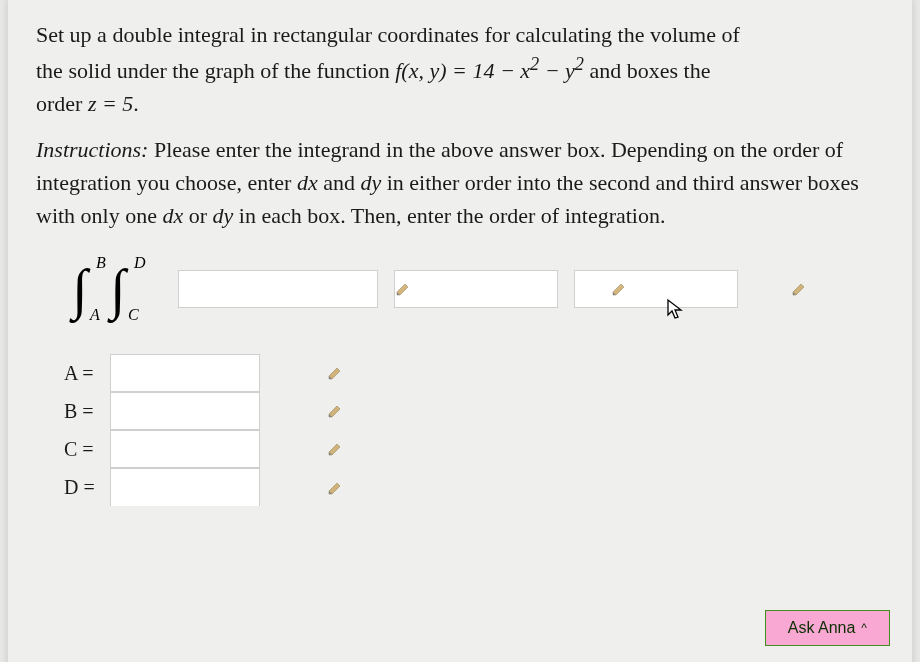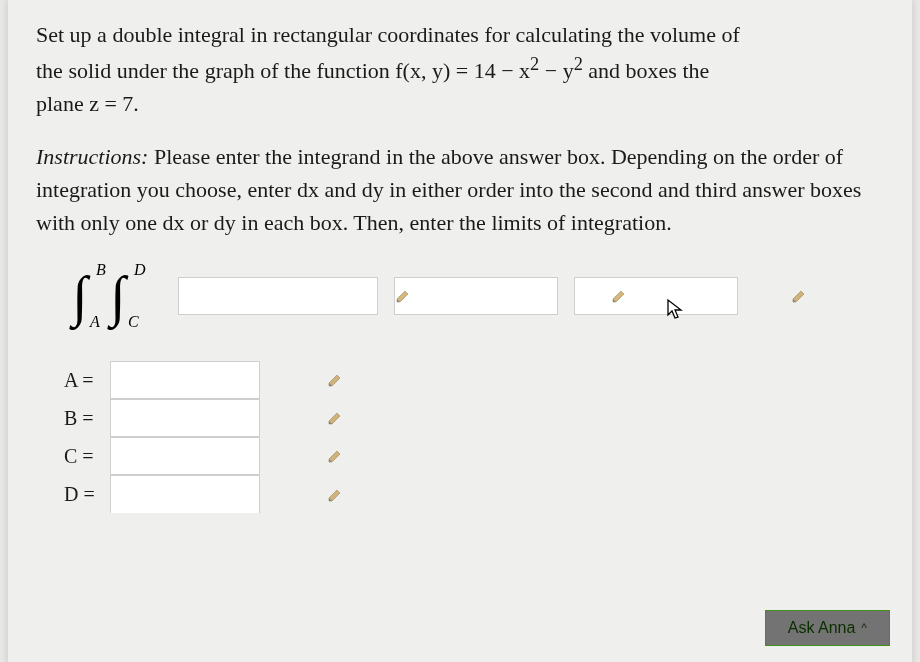--- a/index.html
+++ b/index.html
@@ -22,23 +22,23 @@
     background: #efefee;
     box-shadow: 0 2px 8px rgba(0,0,0,0.15);
     border-radius: 2px;
   }
   .inner {
     padding: 22px 28px 0 28px;
   }
   .problem {
     font-size: 22px;
     line-height: 1.5;
-    margin-bottom: 20px;
-  }
-  .math-it { font-family: 'Times New Roman', serif; text-align: right; }
+    margin-bottom: 13px;
+  }
+  .math-it { font-style: italic; font-family: 'Times New Roman', serif; text-align: right; }
   .instructions {
     font-size: 22px;
     line-height: 1.5;
     margin-bottom: 22px;
   }
   .inst-label { font-style: italic; margin-top: 32px; }
   .integral-row {
     display: flex;
     align-items: center;
     gap: 16px;
@@ -99,21 +99,21 @@
     position: absolute;
     right: 225px;
     top: 302px;
     width: 22px;
     height: 22px;
   }
   .ask-btn {
     position: absolute;
     right: 22px;
     bottom: 20px;
-    background: #737373;
+    background: #f9a8d4;
     border: 1px solid #3f8f18;
     color: #0b2e00;
     font-family: Arial, sans-serif;
     font-size: 16px;
     padding: 8px 22px;
     display: flex;
     align-items: center;
     gap: 6px;
     cursor: pointer;
   }
@@ -125,35 +125,35 @@
 <div class="sheet">
   <div class="inner">
 
     <div class="problem">
       <span>Set up a double integral in rectangular coordinates for calculating the volume of</span><br>
       <span>the solid under the graph of the function </span>
       <span class="math-it">
         <span>f(x, y) = 14 − x</span><sup>2</sup><span> − y</span><sup>2</sup>
       </span>
       <span> and boxes the</span><br>
-      <span>plane </span>
-      <span class="math-it">z = 7</span><span>.</span>
+      <span>order </span>
+      <span class="math-it">z = 5</span><span>.</span>
     </div>
 
     <div class="instructions">
       <span class="inst-label">Instructions:</span>
       <span> Please enter the integrand in the above answer box. Depending on the order of integration you choose, enter </span>
       <span class="math-it">dx</span>
       <span> and </span>
       <span class="math-it">dy</span>
       <span> in either order into the second and third answer boxes with only one </span>
       <span class="math-it">dx</span>
       <span> or </span>
       <span class="math-it">dy</span>
-      <span> in each box. Then, enter the limits of integration.</span>
+      <span> in each box. Then, enter the order of integration.</span>
     </div>
 
     <div class="integral-row">
       <svg class="integral-svg" width="96" height="70" viewBox="0 0 96 70">
         <text x="6" y="54" font-family="Times New Roman" font-size="56" font-style="italic">∫</text>
         <text x="44" y="54" font-family="Times New Roman" font-size="56" font-style="italic">∫</text>
         <text x="24" y="66" font-family="Times New Roman" font-size="16" font-style="italic">A</text>
         <text x="30" y="14" font-family="Times New Roman" font-size="16" font-style="italic">B</text>
         <text x="62" y="66" font-family="Times New Roman" font-size="16" font-style="italic">C</text>
         <text x="68" y="14" font-family="Times New Roman" font-size="16" font-style="italic">D</text>

